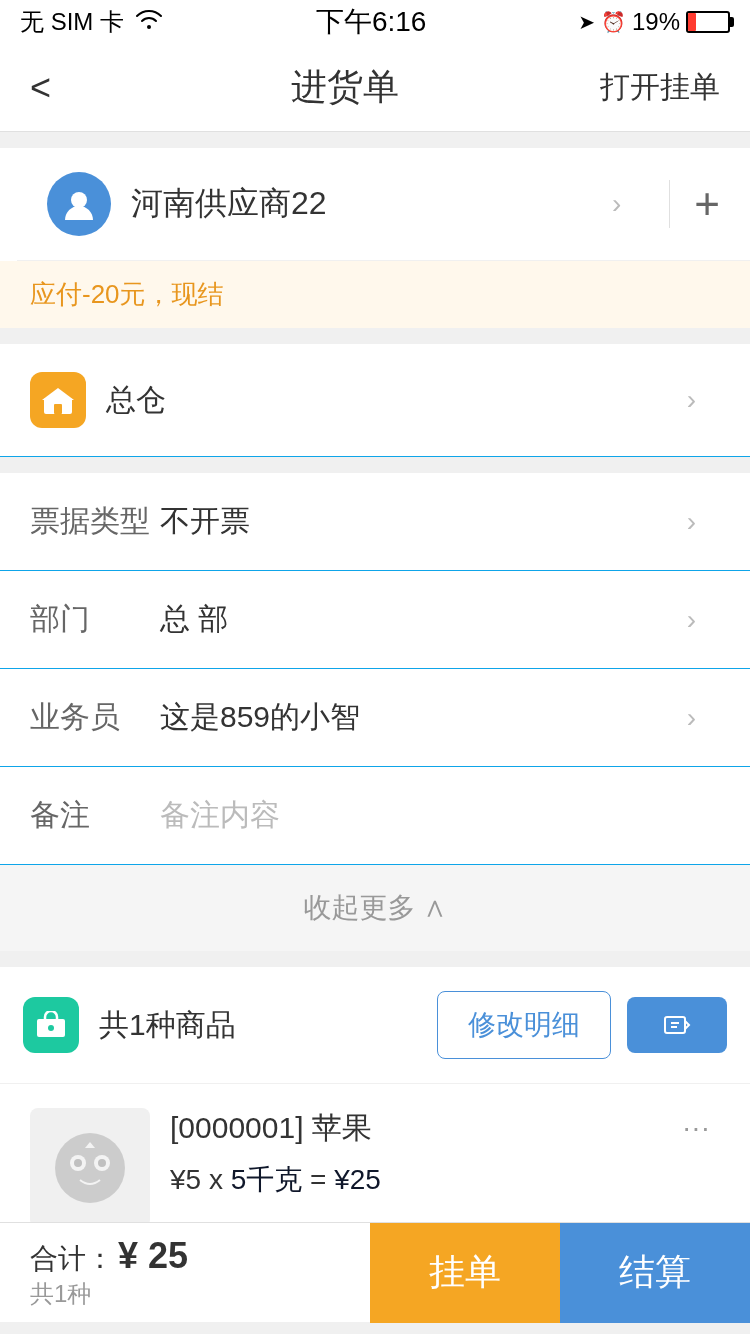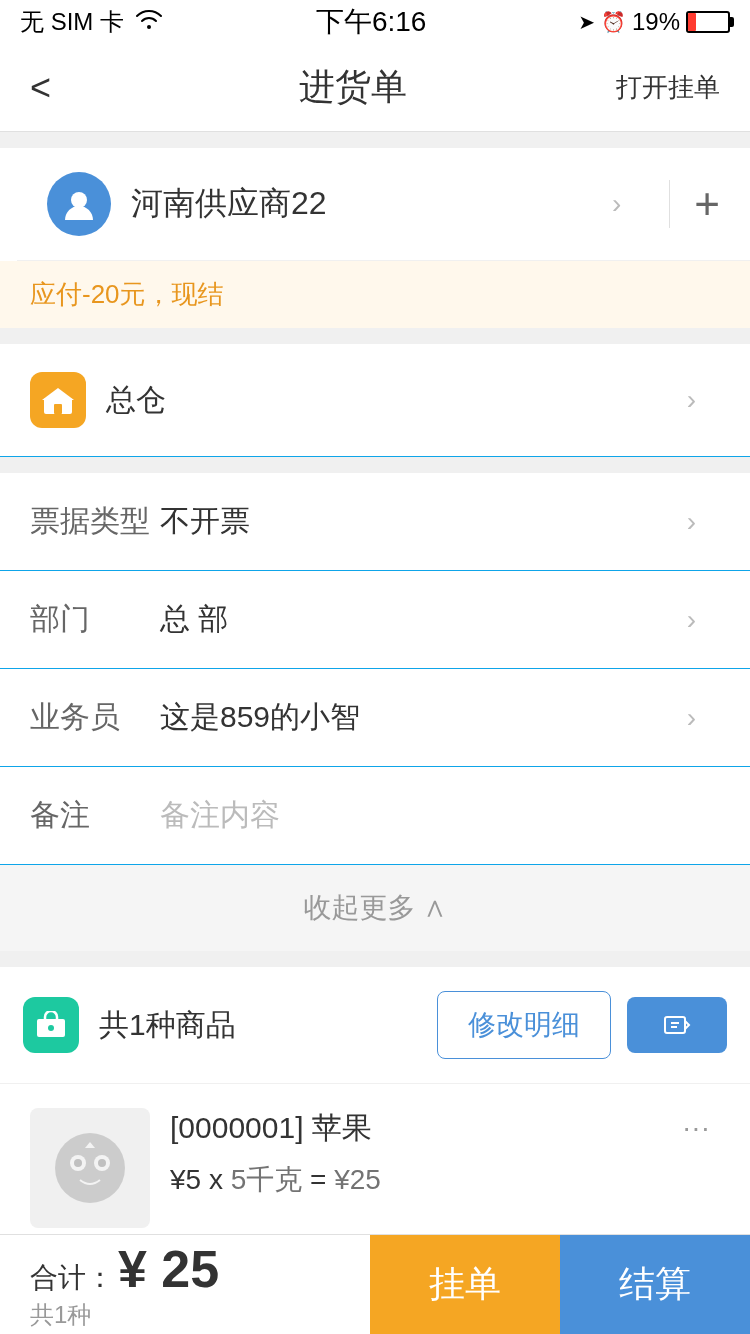--- a/index.html
+++ b/index.html
@@ -56,21 +56,21 @@
       color: #333;
       cursor: pointer;
       width: 60px;
     }
     .nav-title {
       font-size: 36px;
       font-weight: 500;
       color: #333;
     }
     .nav-action {
-      font-size: 26px;
+      font-size: 30px;
       color: #333;
       cursor: pointer;
     }
 
     
     .section {
       background: #fff;
       margin-top: 16px;
     }
 
@@ -221,46 +221,46 @@
     .product-name {
       font-size: 30px;
       color: #333;
       margin-bottom: 12px;
     }
     .product-price {
       font-size: 28px;
       color: #333;
     }
     .product-price .highlight {
-      color: #737373;
+      color: #0f172a;
     }
     .more-btn {
       color: #999;
       font-size: 28px;
       cursor: pointer;
       padding: 4px 10px;
     }
 
     
     .footer {
       position: fixed;
-      bottom: 0;
+      bottom: 12px;
       width: 750px;
       height: 100px;
       display: flex;
       align-items: center;
       background: #fff;
       border-top: 1px solid #e0e0e0;
     }
     .footer-total {
       flex: 1;
       padding: 0 30px;
     }
     .footer-total-amount {
-      font-size: 52px;
+      font-size: 36px;
       font-weight: bold;
       color: #333;
     }
     .footer-total-sub {
       font-size: 24px;
       color: #999;
     }
     .footer-btn-pend {
       width: 190px;
       height: 100px;

